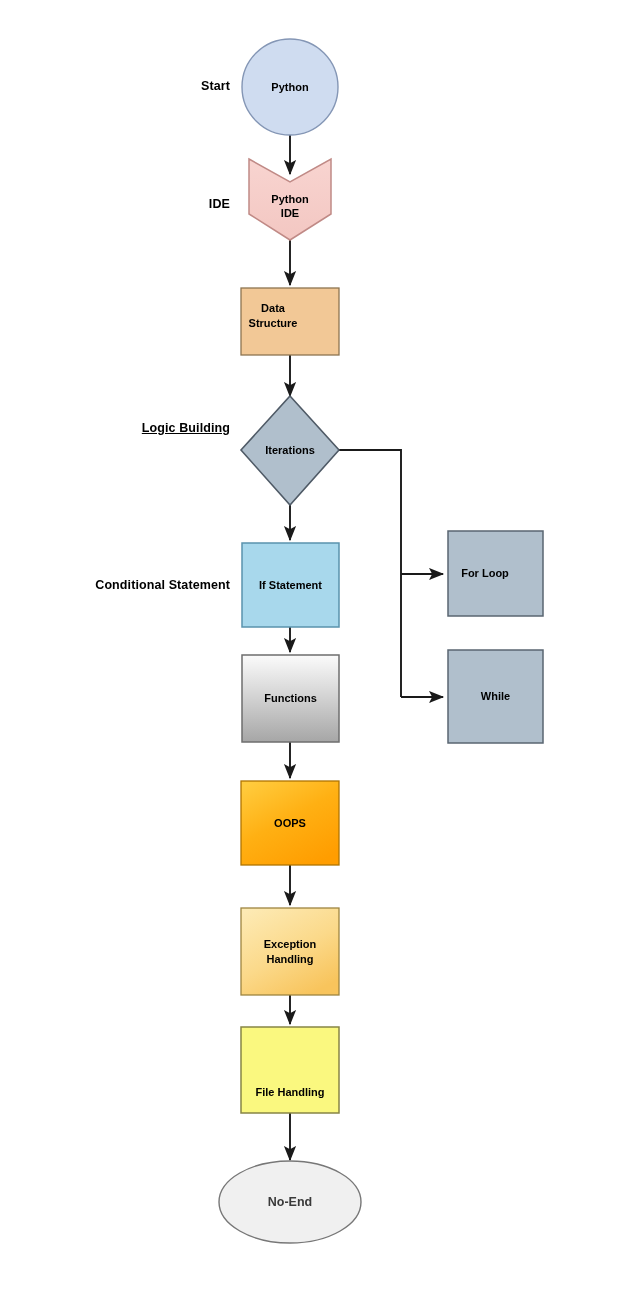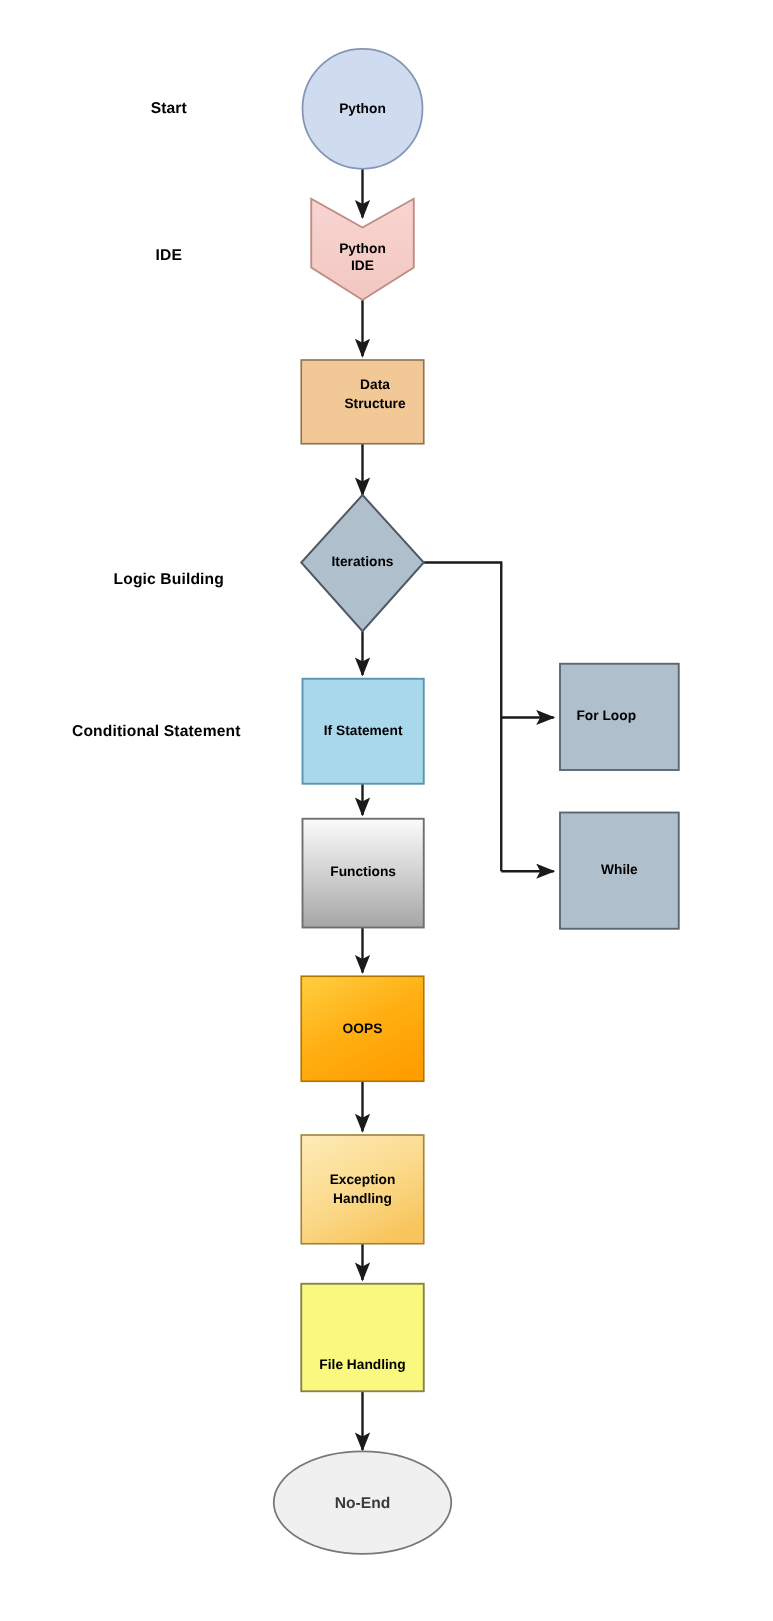--- a/index.html
+++ b/index.html
@@ -22,21 +22,21 @@
     left: 0;
     top: 0;
     width: 618px;
     height: 1297px;
   }
   .stage-label {
     position: absolute;
     font-size: 12.5px;
     font-weight: bold;
     color: #000000;
-    text-align: center;
+    text-align: right;
     white-space: nowrap;
     letter-spacing: 0.1px;
   }
   .node-label {
     position: absolute;
     font-size: 11px;
     font-weight: bold;
     color: #000000;
     text-align: center;
     line-height: 1.28;
@@ -119,29 +119,29 @@
 
     <rect x="241" y="908" width="98" height="87" fill="url(#grad-exception)" stroke="#9d8440" stroke-width="1.3"></rect>
 
     <rect x="241" y="1027" width="98" height="86" fill="#faf87f" stroke="#878545" stroke-width="1.5"></rect>
 
     <ellipse cx="290" cy="1202" rx="71" ry="41" fill="#f0f0f0" stroke="#777777" stroke-width="1.4"></ellipse>
   </svg>
 
   <div class="stage-label" style="left: 40px; top: 79px; width: 190px;">Start</div>
   <div class="stage-label" style="left: 40px; top: 197px; width: 190px;">IDE</div>
-  <div class="stage-label" style="left: 40px; top: 456px; width: 190px;">Logic Building</div>
+  <div class="stage-label" style="left: 40px; top: 421px; width: 190px; text-decoration: underline;">Logic Building</div>
   <div class="stage-label" style="left: 20px; top: 578px; width: 210px;">Conditional Statement</div>
 
   <div class="node-label" style="left: 242px; top: 39px; width: 96px; height: 96px;">Python</div>
 
   <div class="node-label" style="left: 249px; top: 176px; width: 82px; height: 60px;">Python
 IDE</div>
 
-  <div class="node-label" style="left: 251px; top: 288px; width: 98px; height: 55px;">Data
+  <div class="node-label" style="left: 224px; top: 288px; width: 98px; height: 55px;">Data
 Structure</div>
 
   <div class="node-label" style="left: 241px; top: 419px; width: 98px; height: 62px;">Iterations</div>
 
   <div class="node-label" style="left: 237px; top: 543px; width: 107px; height: 84px;">If Statement</div>
 
   <div class="node-label" style="left: 448px; top: 531px; width: 74px; height: 85px; text-align: center;">For Loop</div>
 
   <div class="node-label" style="left: 448px; top: 650px; width: 95px; height: 93px;">While</div>
 

